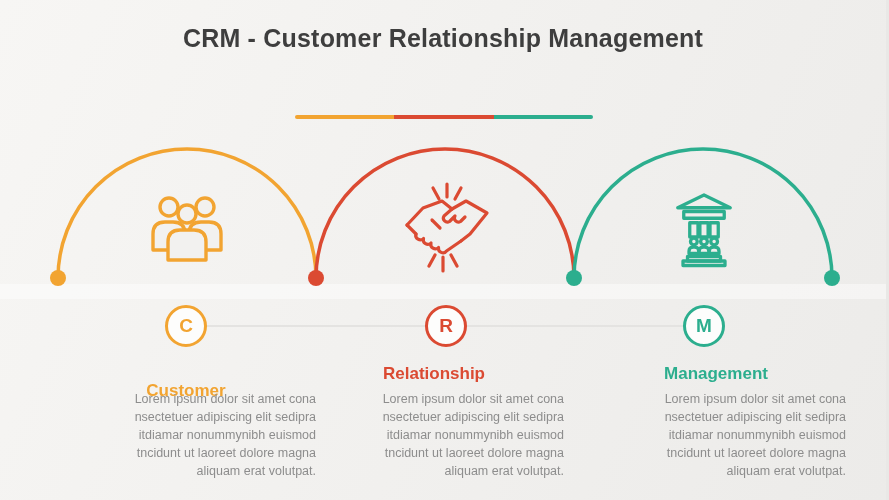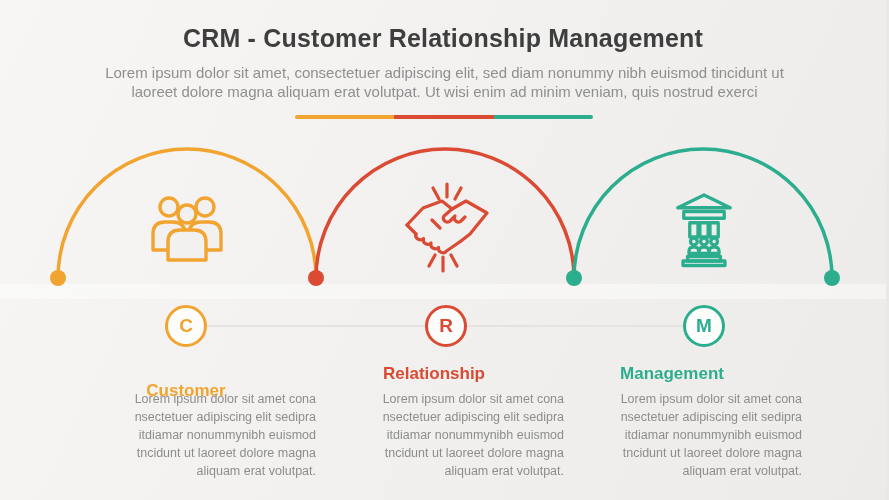--- a/index.html
+++ b/index.html
@@ -37,31 +37,29 @@
   .badge-r{left:425px;border-color:#DB4A32;color:#DB4A32;}
   .badge-m{left:683px;border-color:#2CAE8E;color:#2CAE8E;}
   .col-title{
     position:absolute;top:364px;width:260px;text-align:center;
     font-size:17px;font-weight:700;
   }
   .col-body{
     position:absolute;top:390px;width:260px;text-align:right;
     font-size:12.5px;line-height:1.44;color:#8d8d8d;white-space:pre-line;
   }
-  .col-1{left:56px;} .col-2{left:304px;} .col-3{left:542px;}
+  .col-1{left:56px;} .col-2{left:304px;} .col-3{left:586px;}
   .c-yellow{color:#F2A431;margin-top:17px;} .c-red{color:#DB4A32;} .c-teal{color:#2CAE8E;}
 </style>
 </head>
 <body>
 
 <div class="canvas">
 
   <div class="title">CRM - Customer Relationship Management</div>
-  <div class="subtitle">Lorem ipsum dolor sit amet, consectetuer adipiscing elit, sed diam nonummy nibh euismod tincidunt ut
-laoreet dolore magna aliquam erat volutpat. Ut wisi enim ad minim veniam, quis nostrud exerci</div>
 
   <div class="divider">
     <span class="bg-yellow"></span>
     <span class="bg-red"></span>
     <span class="bg-teal"></span>
   </div>
 
   <div class="band"></div>
 
   <svg class="arcs" width="889" height="500">

